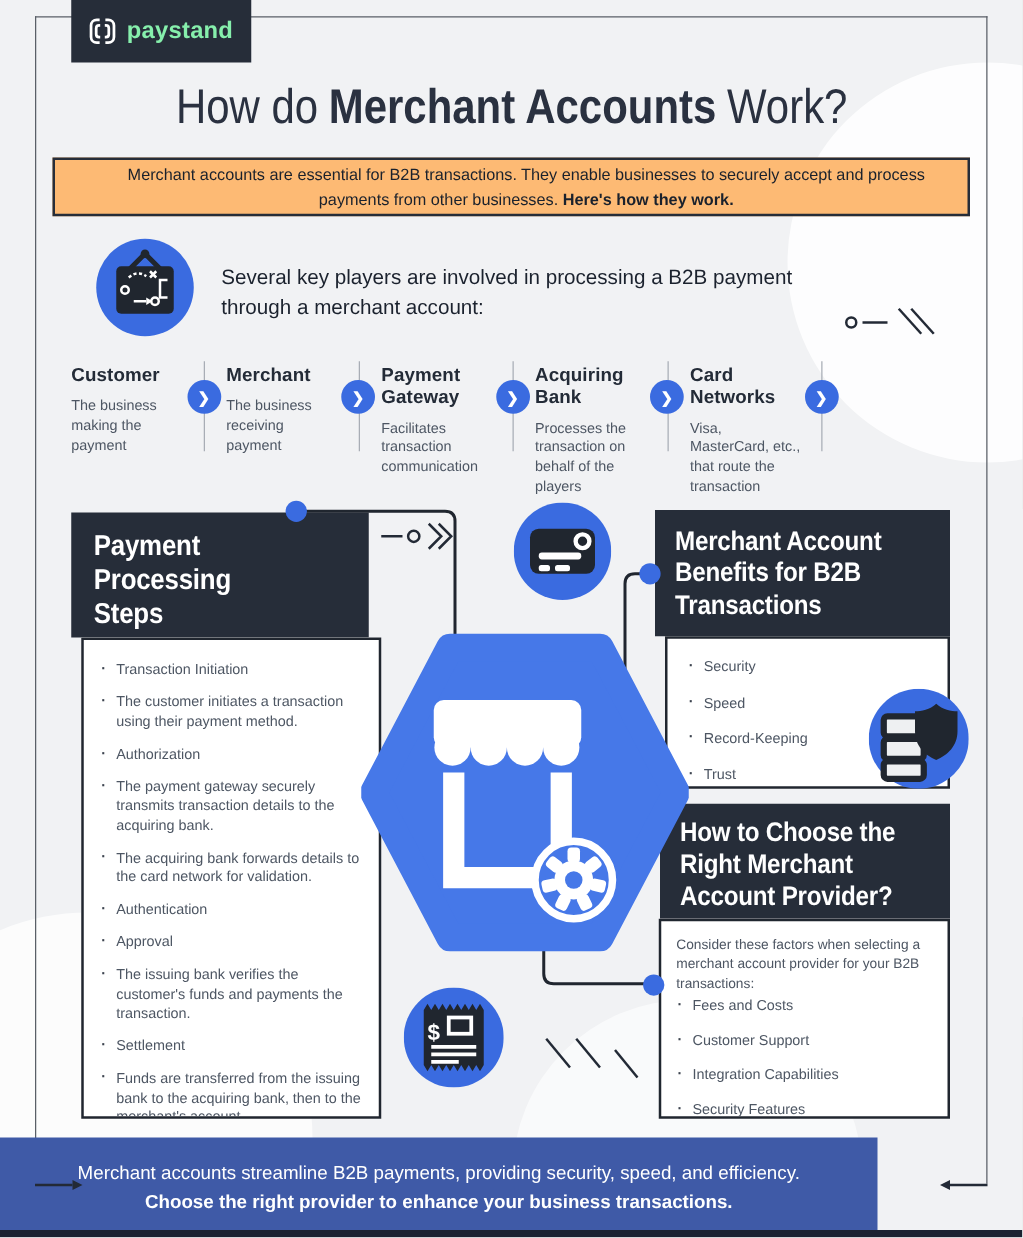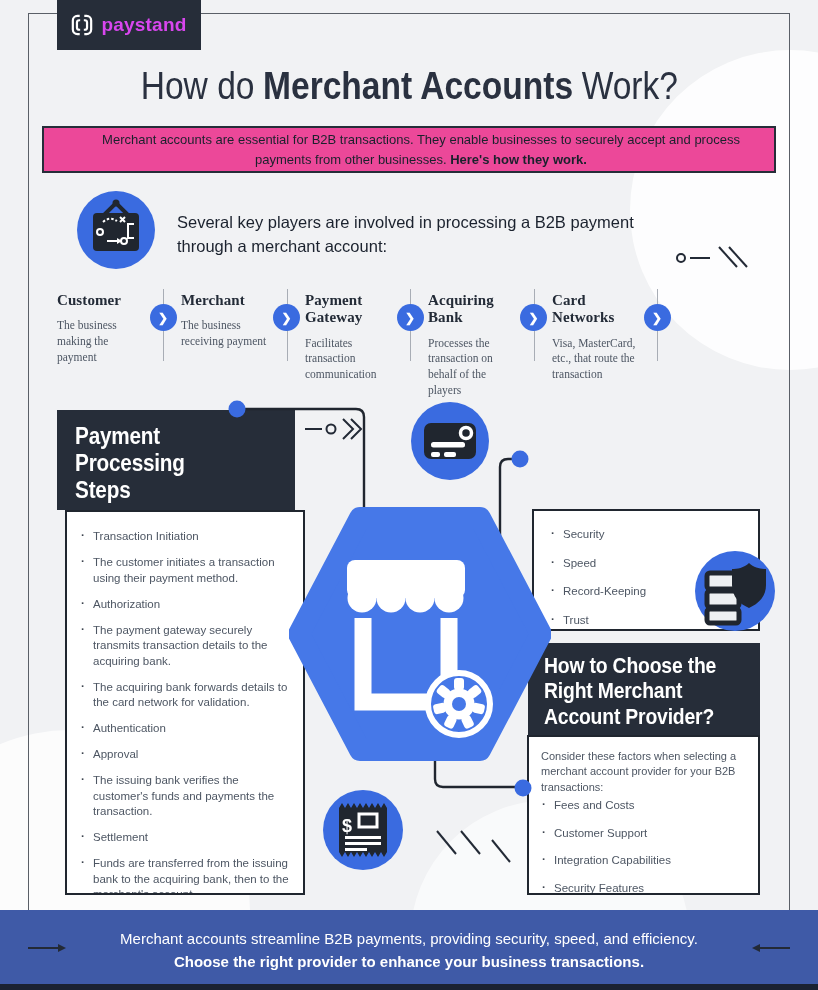--- a/index.html
+++ b/index.html
@@ -5,41 +5,41 @@
   html,body{margin:0;padding:0;background:#e8e9eb;}
   .page{position:relative;width:818px;height:990px;background:#f1f2f4;overflow:hidden;
         font-family:"Liberation Sans",sans-serif;}
   .blob{position:absolute;background:#ffffff;border-radius:50%;z-index:0;}
   .frame{position:absolute;background:#5a5f67;z-index:1;}
   .arrowfoot{position:absolute;background:#232a36;z-index:8;}
   .tri{position:absolute;width:0;height:0;z-index:8;}
 
   .logo-box{position:absolute;left:57px;top:0;width:144px;height:50px;background:#262d39;
             display:flex;align-items:center;justify-content:center;gap:8px;z-index:2;}
-  .logo-text{color:#d946ef;font-size:19px;font-weight:700;letter-spacing:.2px;}
+  .logo-text{color:#86efac;font-size:19px;font-weight:700;letter-spacing:.2px;}
 
   .main-title{position:absolute;top:64px;left:0;width:818px;text-align:center;z-index:2;
               font-size:39px;color:#2a3140;white-space:nowrap;}
   .squeeze{display:inline-block;transform:scaleX(.86);}
   .t-light{font-weight:400;margin-right:10px;}
   .t-bold{font-weight:700;margin-right:10px;}
   .t-post{font-weight:400;}
 
-  .intro-box{position:absolute;left:42px;top:126px;width:734px;height:47px;background:#ec4899;
+  .intro-box{position:absolute;left:42px;top:126px;width:734px;height:47px;background:#fdba74;
              border:2px solid #262d39;box-sizing:border-box;display:flex;align-items:center;
              justify-content:center;z-index:2;padding-left:24px;}
   .intro-inner{max-width:640px;text-align:center;font-size:13px;line-height:1.5;color:#1a212c;}
   .intro-bold{font-weight:700;}
 
   .icon-circle{position:absolute;border-radius:50%;background:#3a6be0;z-index:6;
                display:flex;align-items:center;justify-content:center;}
   .kp-heading{position:absolute;left:177px;top:211px;width:500px;font-size:16.5px;
               line-height:1.45;color:#1b222e;z-index:2;}
 
-  .col{position:absolute;top:292px;width:90px;z-index:2;font-family:Liberation Serif, serif;}
+  .col{position:absolute;top:292px;width:90px;z-index:2;}
   .col h3{margin:0 0 9px;font-size:15px;font-weight:700;color:#232b37;line-height:1.15;letter-spacing:.1px;}
   .col p{margin:0;font-size:11.5px;color:#4d5663;line-height:1.38;}
   .vline{position:absolute;width:1px;height:72px;top:289px;background:#a8adb5;z-index:2;}
   .flow-arrow{position:absolute;width:27px;height:27px;border-radius:50%;background:#3a6be0;
               color:#fff;display:flex;align-items:center;justify-content:center;top:304px;
               z-index:3;font-size:12px;font-weight:700;}
 
   .navy-box{position:absolute;background:#262d39;z-index:2;box-sizing:border-box;}
   .dark-title{color:#fff;font-weight:700;letter-spacing:-.2px;line-height:1.18;
               transform:scaleX(.9);transform-origin:0 0;}
@@ -47,21 +47,21 @@
               box-sizing:border-box;overflow:hidden;}
   .li{position:relative;padding-left:13px;font-size:11.5px;color:#4d5663;line-height:1.35;
       margin-bottom:10.5px;}
   .li::before{content:"·";position:absolute;left:1px;top:-1px;color:#3c434e;font-weight:700;}
   .list-intro{font-size:11px;color:#4d5663;line-height:1.4;margin-bottom:3px;}
 
   .overlay{position:absolute;left:0;top:0;z-index:5;pointer-events:none;}
   .art{position:absolute;z-index:6;}
   .art-hi{position:absolute;z-index:7;}
 
-  .footer{position:absolute;left:0;top:910px;width:818px;height:74px;background:#3f5aa7;
+  .footer{position:absolute;left:0;top:910px;width:702px;height:74px;background:#3f5aa7;
           z-index:2;text-align:center;color:#fff;padding-top:17px;box-sizing:border-box;}
   .footer .l1{font-size:15px;line-height:1.55;}
   .footer .l2{font-size:15px;font-weight:700;line-height:1.55;}
   .bottom-strip{position:absolute;left:0;top:984px;width:818px;height:6px;background:#1b2232;z-index:3;}
 </style>
 </head>
 <body>
 
 <div class="page">
 
@@ -169,20 +169,23 @@
     <div class="li">Authorization</div>
     <div class="li">The payment gateway securely transmits transaction details to the acquiring bank.</div>
     <div class="li">The acquiring bank forwards details to the card network for validation.</div>
     <div class="li">Authentication</div>
     <div class="li">Approval</div>
     <div class="li">The issuing bank verifies the customer's funds and payments the transaction.</div>
     <div class="li">Settlement</div>
     <div class="li">Funds are transferred from the issuing bank to the acquiring bank, then to the merchant's account.</div>
   </div>
 
+  <div class="navy-box" style="left:524px;top:408px;width:236px;height:101px;padding:13px 16px;">
+    <div class="dark-title" style="font-size:21.5px;width:215px;">Merchant Account Benefits for B2B Transactions</div>
+  </div>
   <div class="white-list" style="left:532px;top:509px;width:228px;height:122px;padding:16px 8px 4px 16px;">
     <div class="li" style="margin-bottom:13px;">Security</div>
     <div class="li" style="margin-bottom:13px;">Speed</div>
     <div class="li" style="margin-bottom:13px;">Record-Keeping</div>
     <div class="li">Trust</div>
   </div>
 
   <div class="navy-box" style="left:528px;top:643px;width:232px;height:92px;padding:11px 16px;">
     <div class="dark-title" style="font-size:21.5px;width:215px;">How to Choose the Right Merchant Account Provider?</div>
   </div>

